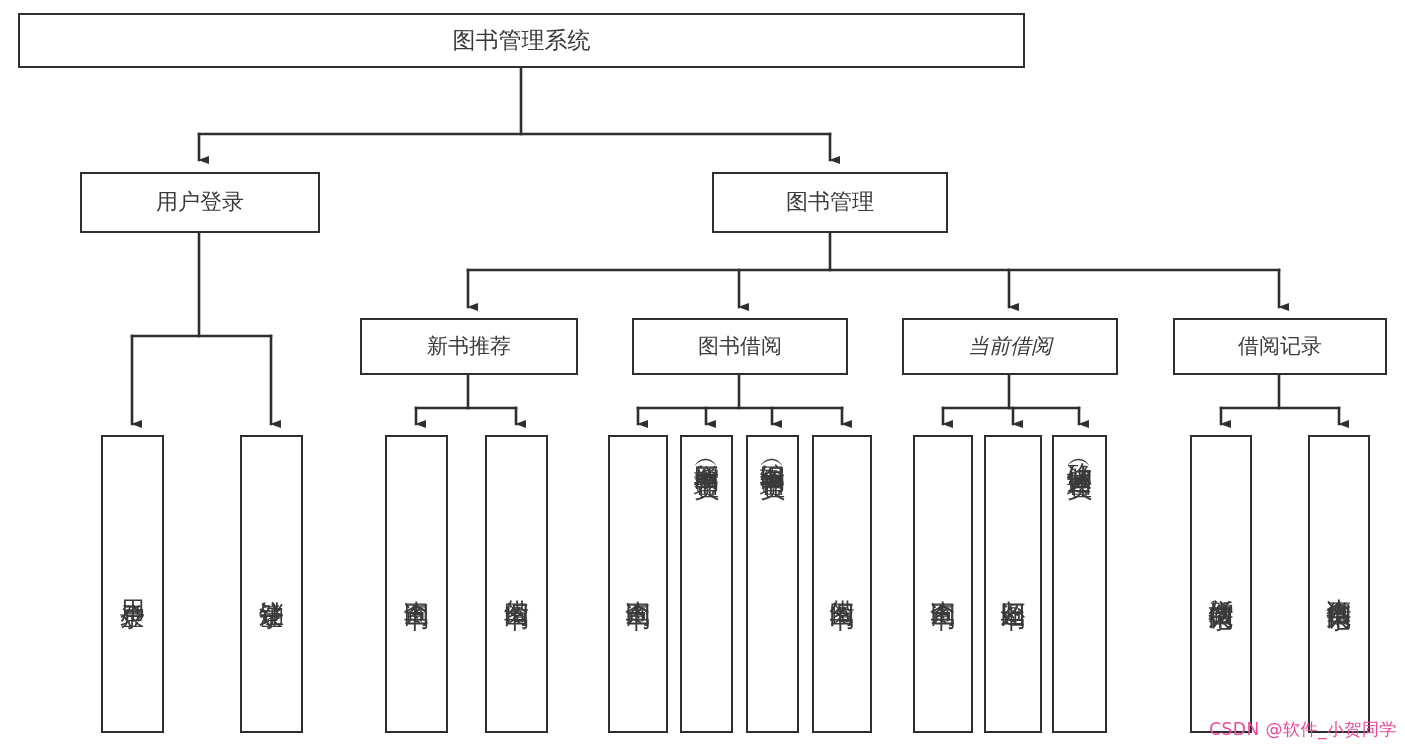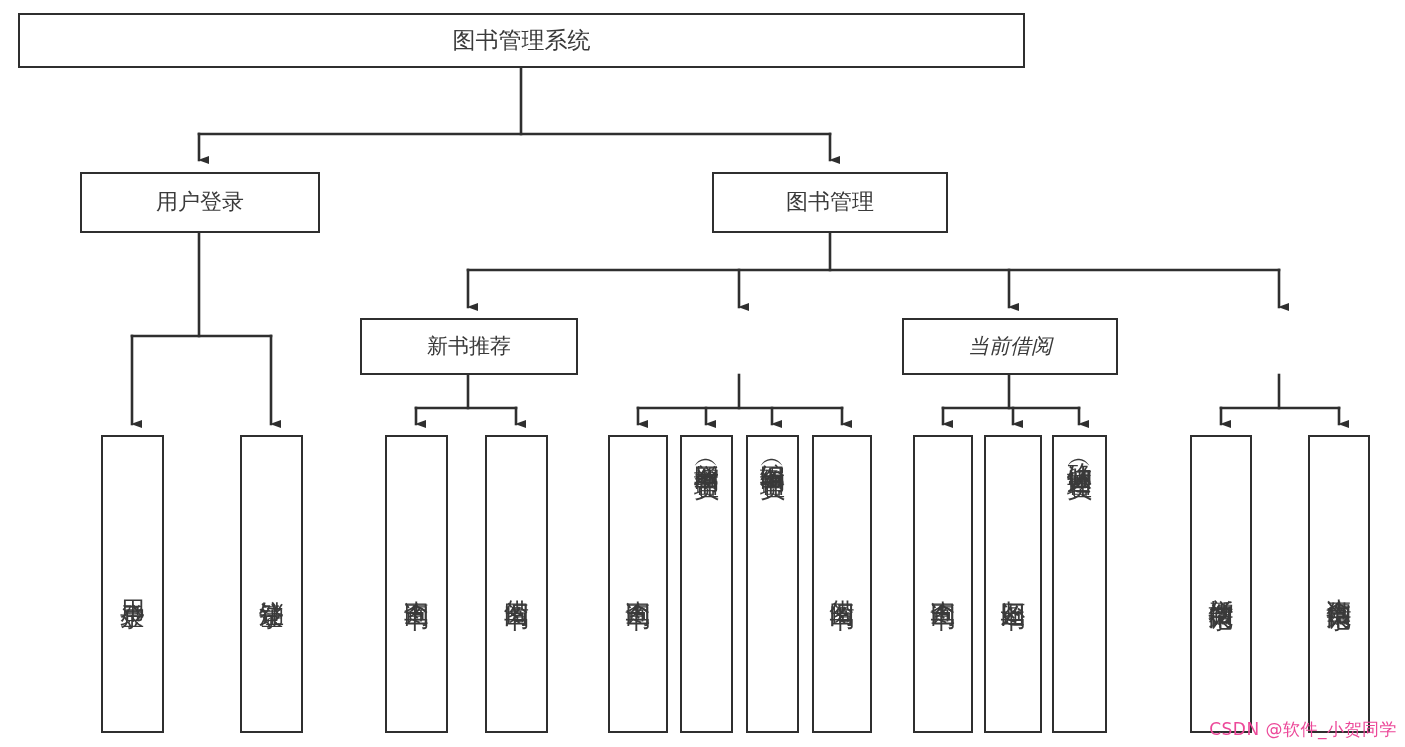--- a/index.html
+++ b/index.html
@@ -129,22 +129,28 @@
   <div class="node-box lvl-1" style="left:80px; top:172px; width:240px; height:61px;">
     <span class="node-label">用户登录</span>
   </div>
   <div class="node-box lvl-1" style="left:712px; top:172px; width:236px; height:61px;">
     <span class="node-label">图书管理</span>
   </div>
 
   <div class="node-box lvl-2" style="left:360px; top:318px; width:218px; height:57px;">
     <span class="node-label">新书推荐</span>
   </div>
+  <div class="node-box lvl-2" style="left:632px; top:318px; width:216px; height:57px;">
+    <span class="node-label">图书借阅</span>
+  </div>
   <div class="node-box lvl-2" style="left:902px; top:318px; width:216px; height:57px;font-style:italic;">
     <span class="node-label">当前借阅</span>
+  </div>
+  <div class="node-box lvl-2" style="left:1173px; top:318px; width:214px; height:57px;">
+    <span class="node-label">借阅记录</span>
   </div>
 
   <div class="node-box leaf center-v" style="left:101px; top:435px; width:63px; height:298px;">
     <span class="node-label">用户登录</span>
   </div>
   <div class="node-box leaf center-v" style="left:240px; top:435px; width:63px; height:298px;">
     <span class="node-label">注销登录</span>
   </div>
   <div class="node-box leaf center-v" style="left:385px; top:435px; width:63px; height:298px;">
     <span class="node-label">查询图书</span>

